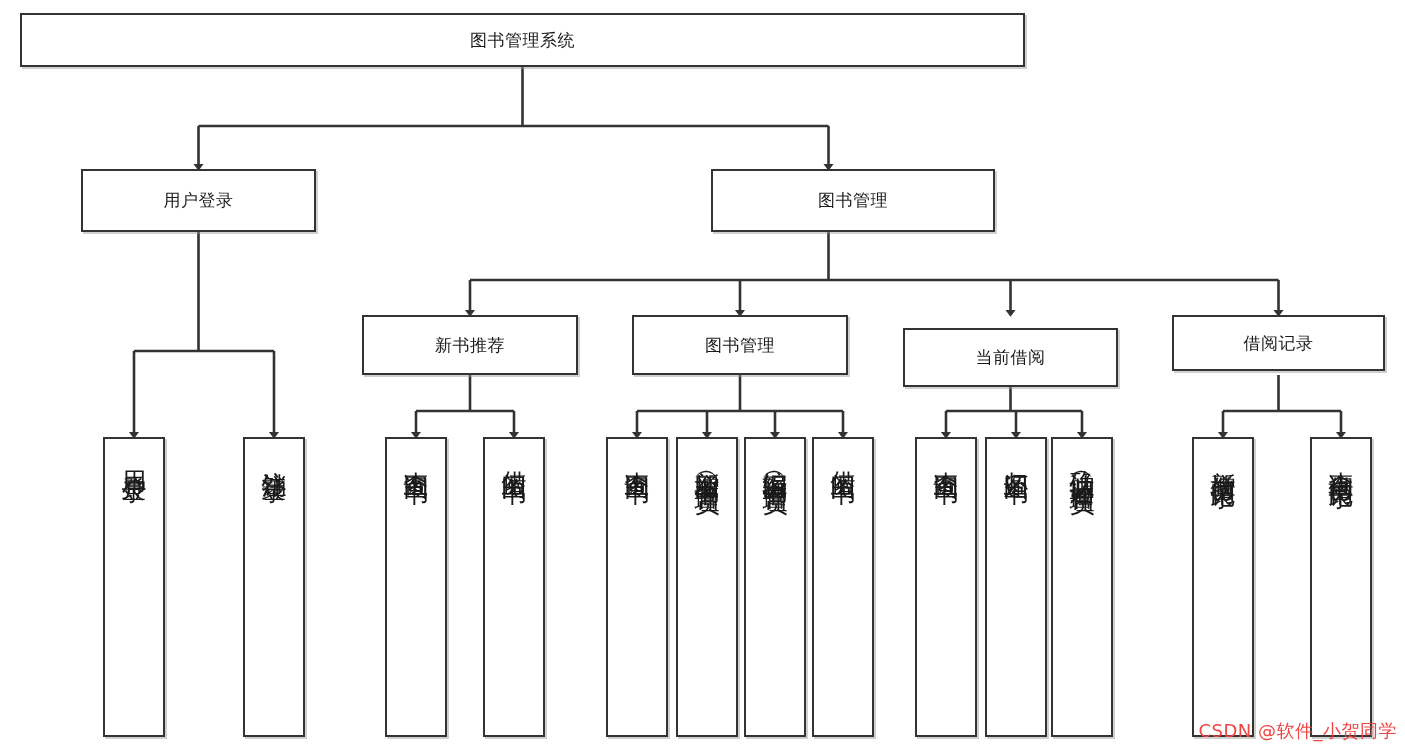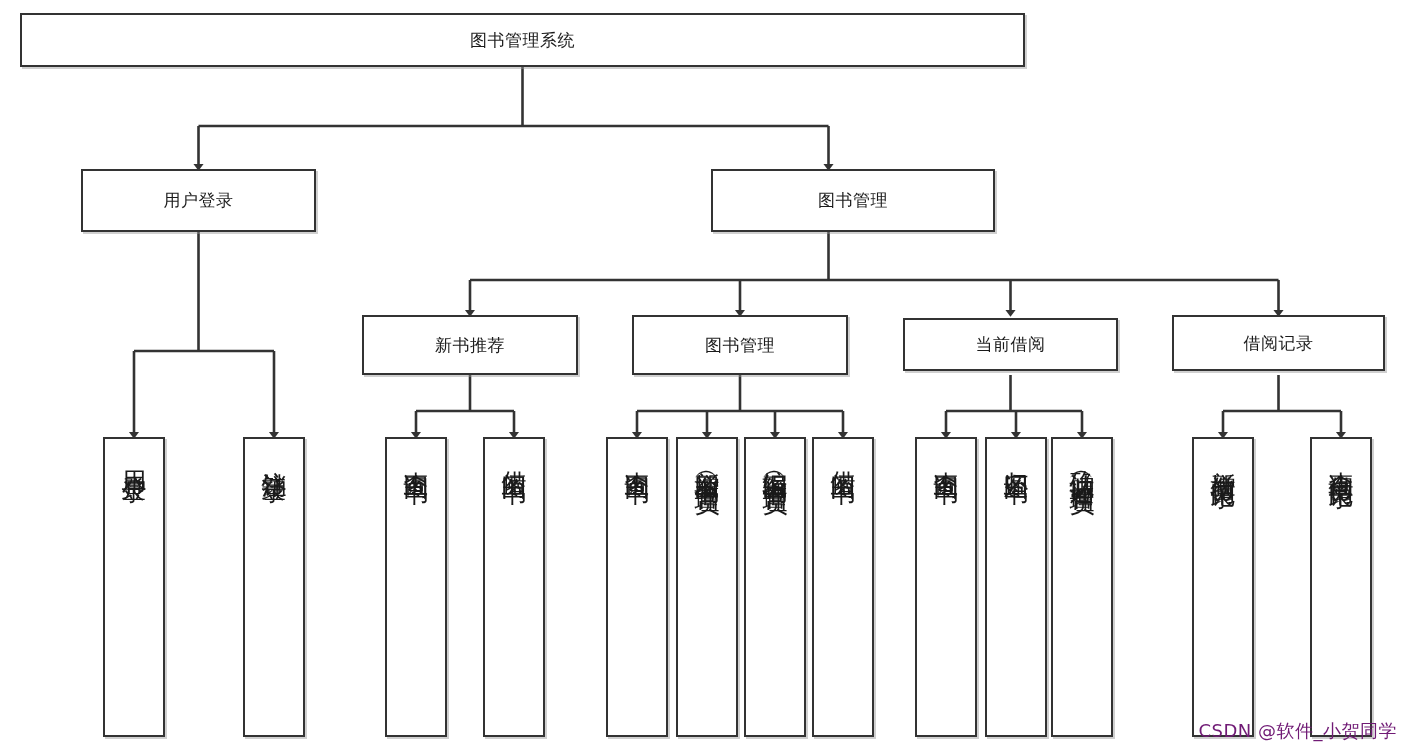--- a/index.html
+++ b/index.html
@@ -56,21 +56,21 @@
     font-size: 25px;
     letter-spacing: 3px;
     line-height: 1;
     white-space: nowrap;
   }
   #watermark {
     position: absolute;
     right: 8px;
     bottom: 4px;
     font-size: 18px;
-    color: #701a75;
+    color: #ef4444;
     letter-spacing: 0.5px;
     white-space: nowrap;
     user-select: none;
   }
 </style>
 </head>
 <body>
 
 <div id="canvas">
 
@@ -126,21 +126,21 @@
       </div>
       <div class="node horiz" style="left: 711px; top: 169px; width: 284px; height: 63px;">
         <span class="label">图书管理</span>
       </div>
       <div class="node horiz" style="left: 362px; top: 315px; width: 216px; height: 60px;">
         <span class="label">新书推荐</span>
       </div>
       <div class="node horiz" style="left: 632px; top: 315px; width: 216px; height: 60px;">
         <span class="label">图书管理</span>
       </div>
-      <div class="node horiz" style="left: 903px; top: 318px; width: 215px; height: 53px;">
+      <div class="node horiz" style="left: 903px; top: 328px; width: 215px; height: 59px;">
         <span class="label">当前借阅</span>
       </div>
       <div class="node horiz" style="left: 1172px; top: 315px; width: 213px; height: 56px;">
         <span class="label">借阅记录</span>
       </div>
       <div class="node vert" style="left: 103px; top: 437px; width: 62px; height: 300px;">
         <span class="label">用户登录</span>
       </div>
       <div class="node vert" style="left: 243px; top: 437px; width: 62px; height: 300px;">
         <span class="label">注销登录</span>

